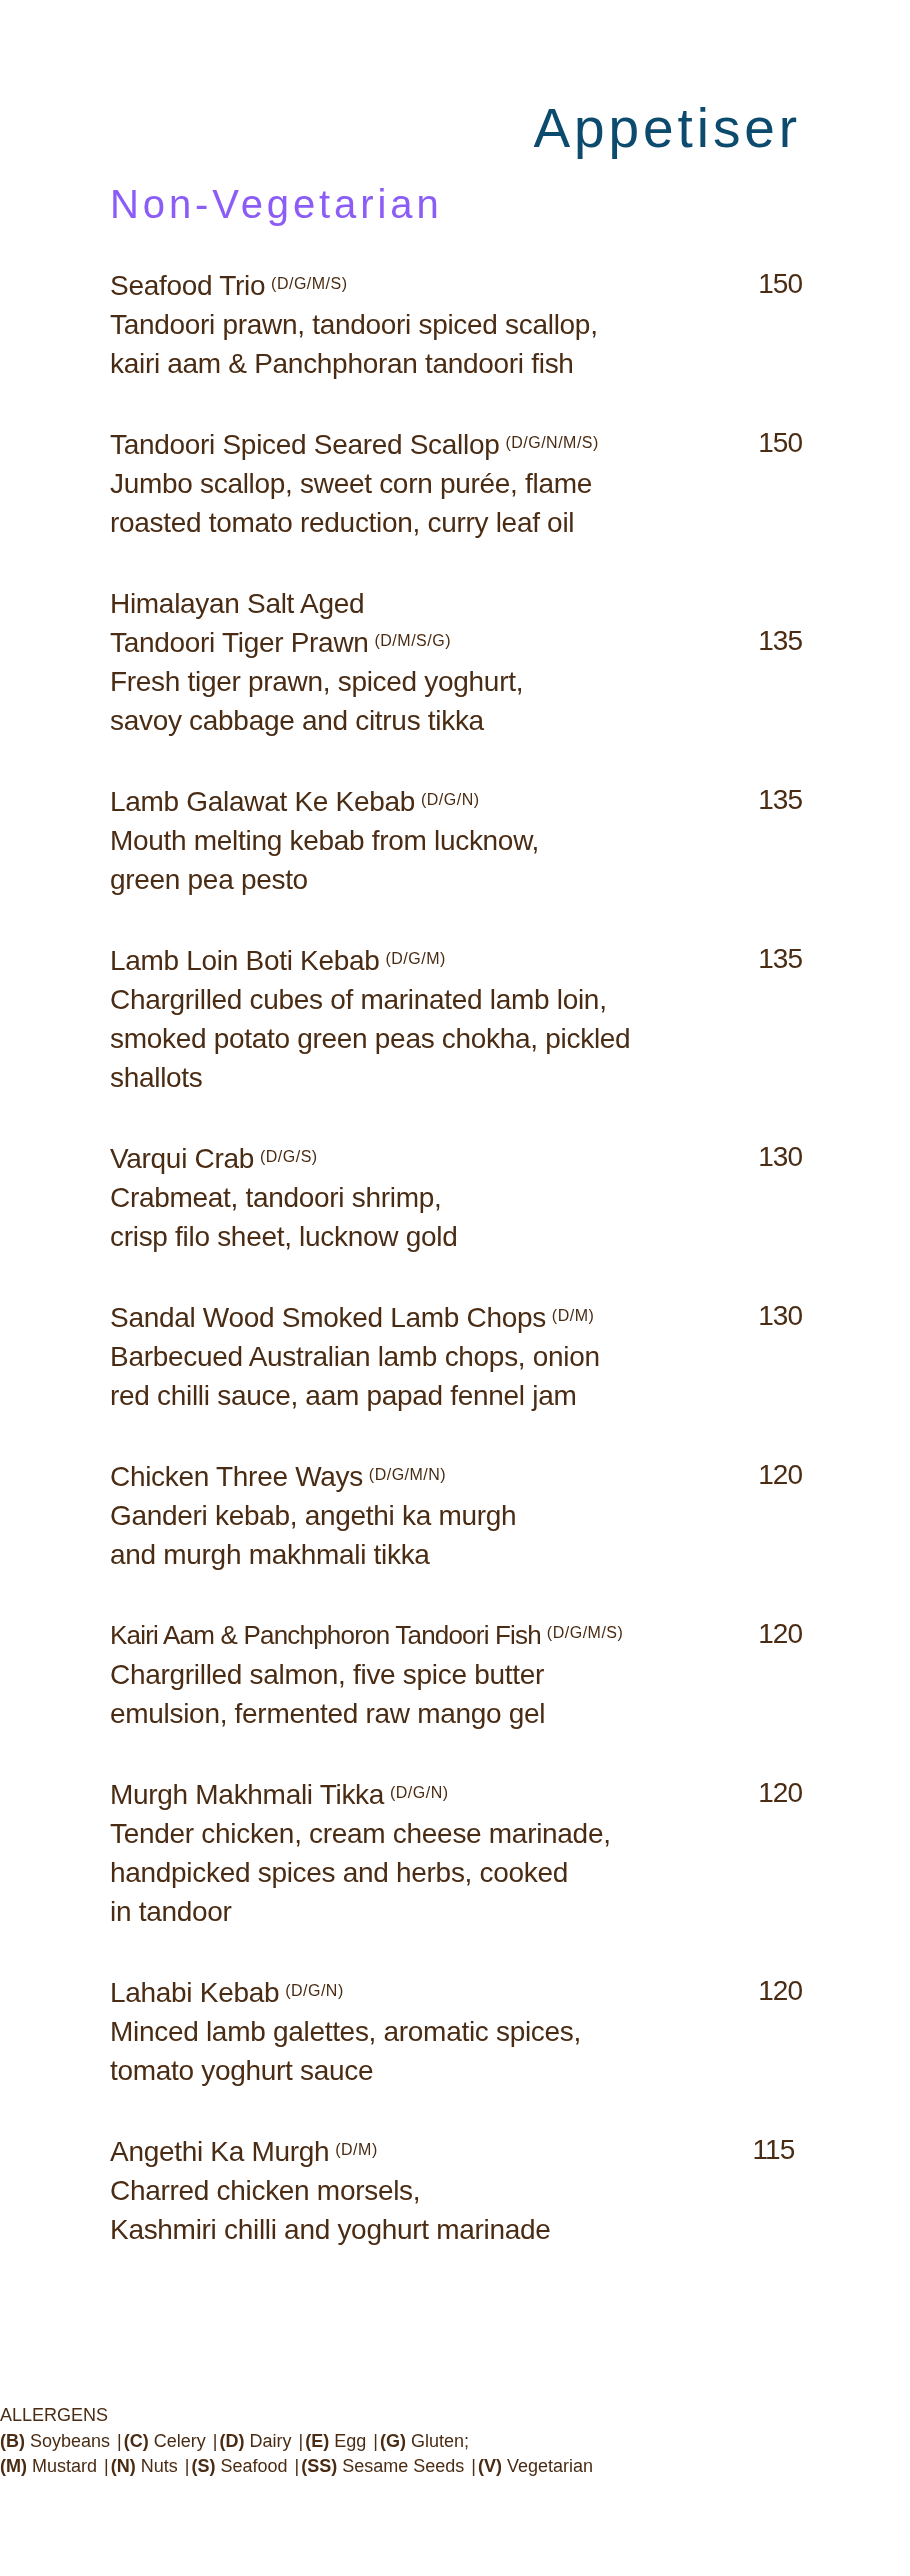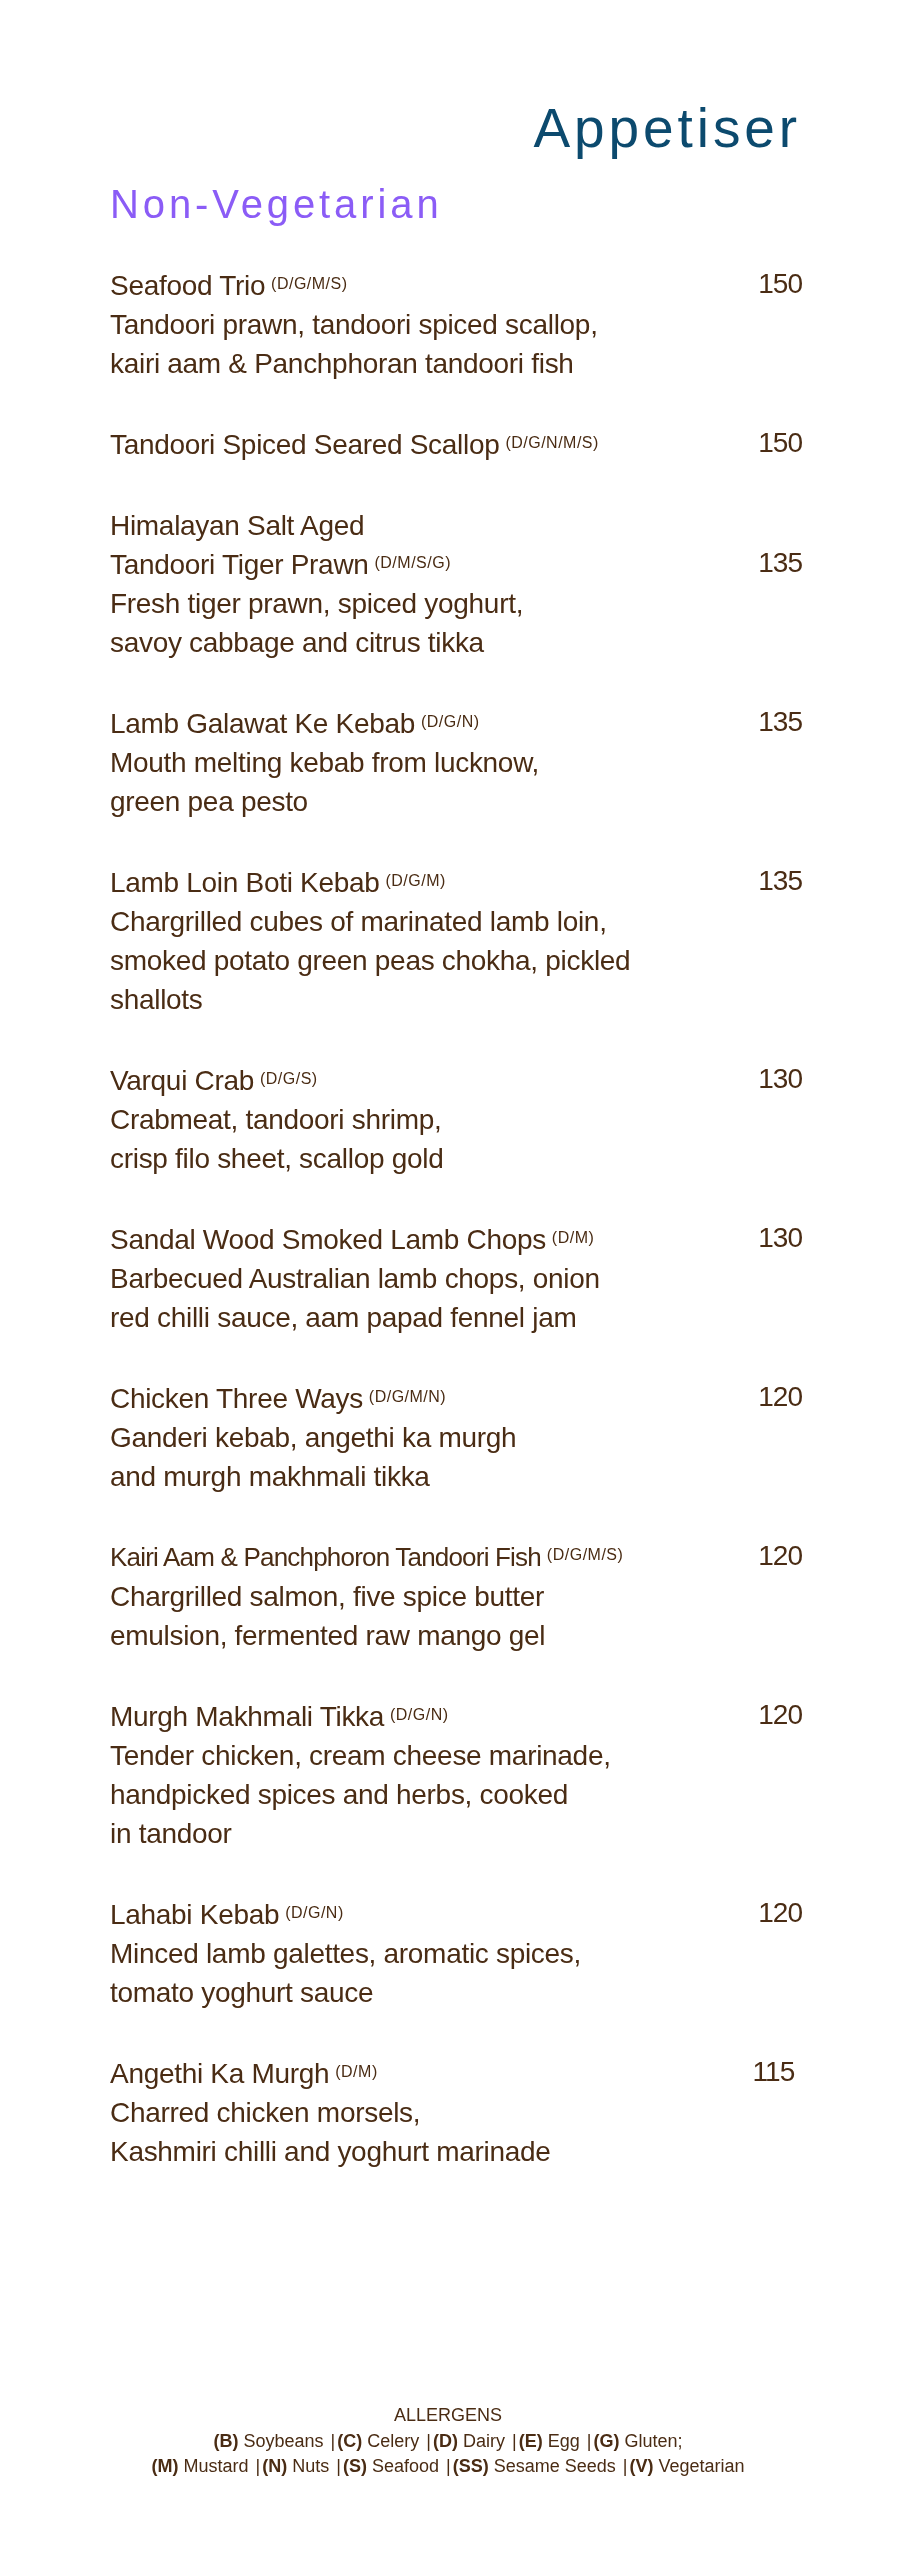--- a/index.html
+++ b/index.html
@@ -31,21 +31,21 @@
   .item-price {
     position: absolute; right: 0; bottom: 2px;
     font-size: 28px; line-height: 39px; letter-spacing: -1px; margin-left: 31px;
   }
   .item-desc {
     font-size: 28px; line-height: 39px; margin: 0; letter-spacing: -0.3px;
   }
   .item-desc span { display: block; }
   .footer {
     position: absolute; left: 0; right: 15px; top: 2403px;
-    text-align: center; font-size: 18px; line-height: 25.5px; color: #4a2c14;
+    text-align: left; font-size: 18px; line-height: 25.5px; color: #4a2c14;
   }
   .footer .line { display: block; }
   .footer .code { font-weight: bold; }
   .footer .sep { margin: 0 2px; }
 </style>
 </head>
 <body>
 
 <h1 class="page-title">Appetiser</h1>
 <h2 class="section-title">Non-Vegetarian</h2>
@@ -61,20 +61,24 @@
       <span>Tandoori prawn, tandoori spiced scallop,</span>
       <span>kairi aam &amp; Panchphoran tandoori fish</span>
     </p>
   </div>
 
   <div class="item">
     <div class="item-head">
       <span class="item-name">Tandoori Spiced Seared Scallop</span><span class="allergen">(D/G/N/M/S)</span>
       <span class="item-price">150</span>
     </div>
+    <p class="item-desc">
+      <span>Jumbo scallop, sweet corn purée, flame</span>
+      <span>roasted tomato reduction, curry leaf oil</span>
+    </p>
   </div>
 
   <div class="item">
     <div class="item-head">
       <span class="item-name" style="display:block">Himalayan Salt Aged</span>
       <span class="item-name">Tandoori Tiger Prawn</span><span class="allergen">(D/M/S/G)</span>
       <span class="item-price">135</span>
     </div>
     <p class="item-desc">
       <span>Fresh tiger prawn, spiced yoghurt,</span>
@@ -105,21 +109,21 @@
     </p>
   </div>
 
   <div class="item">
     <div class="item-head">
       <span class="item-name">Varqui Crab</span><span class="allergen">(D/G/S)</span>
       <span class="item-price">130</span>
     </div>
     <p class="item-desc">
       <span>Crabmeat, tandoori shrimp,</span>
-      <span>crisp filo sheet, scallop gold</span>
+      <span>crisp filo sheet, lucknow gold</span>
     </p>
   </div>
 
   <div class="item">
     <div class="item-head">
       <span class="item-name">Sandal Wood Smoked Lamb Chops</span><span class="allergen">(D/M)</span>
       <span class="item-price">130</span>
     </div>
     <p class="item-desc">
       <span>Barbecued Australian lamb chops, onion</span>

